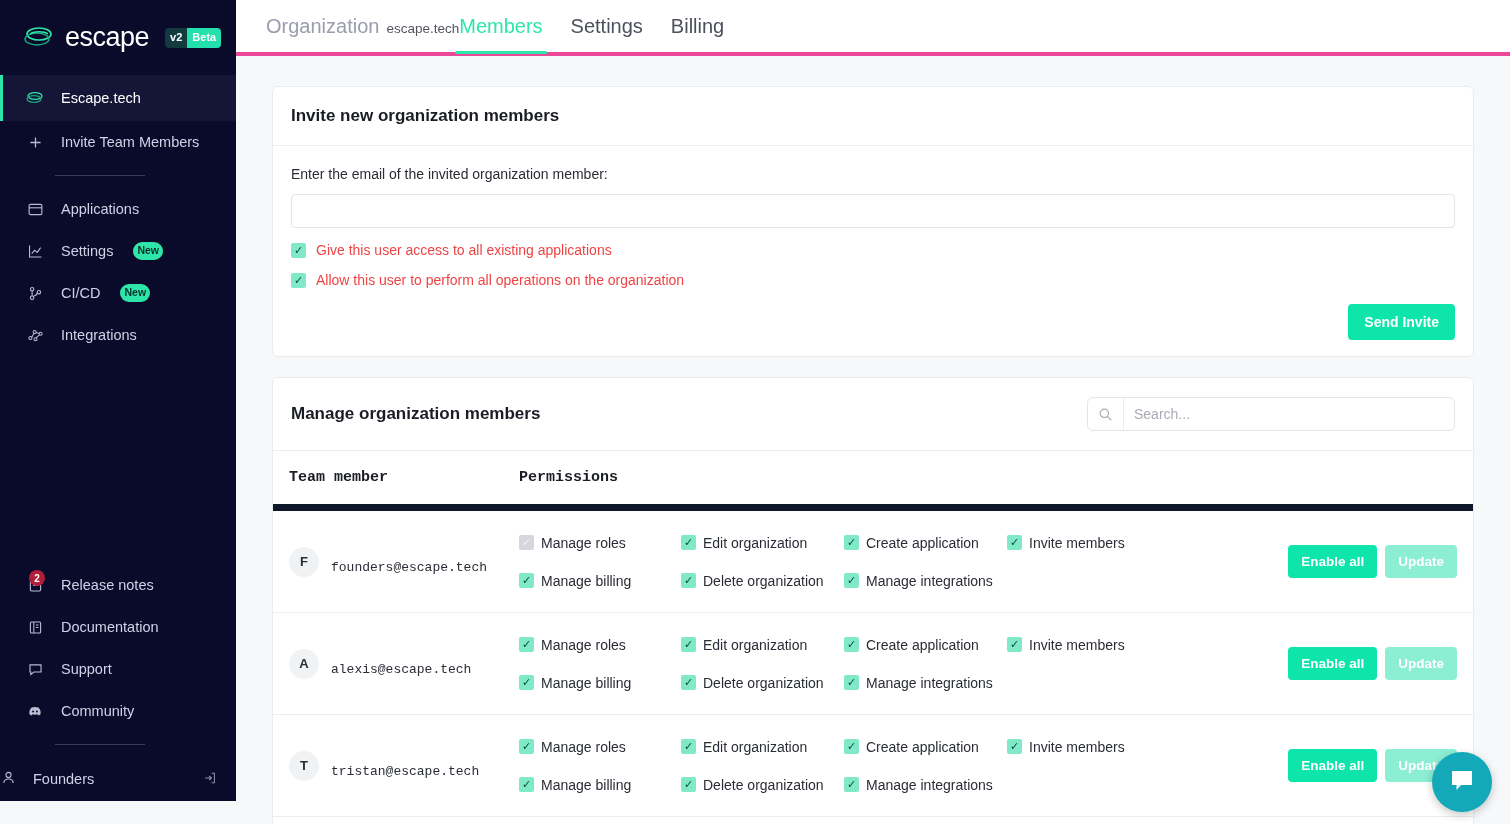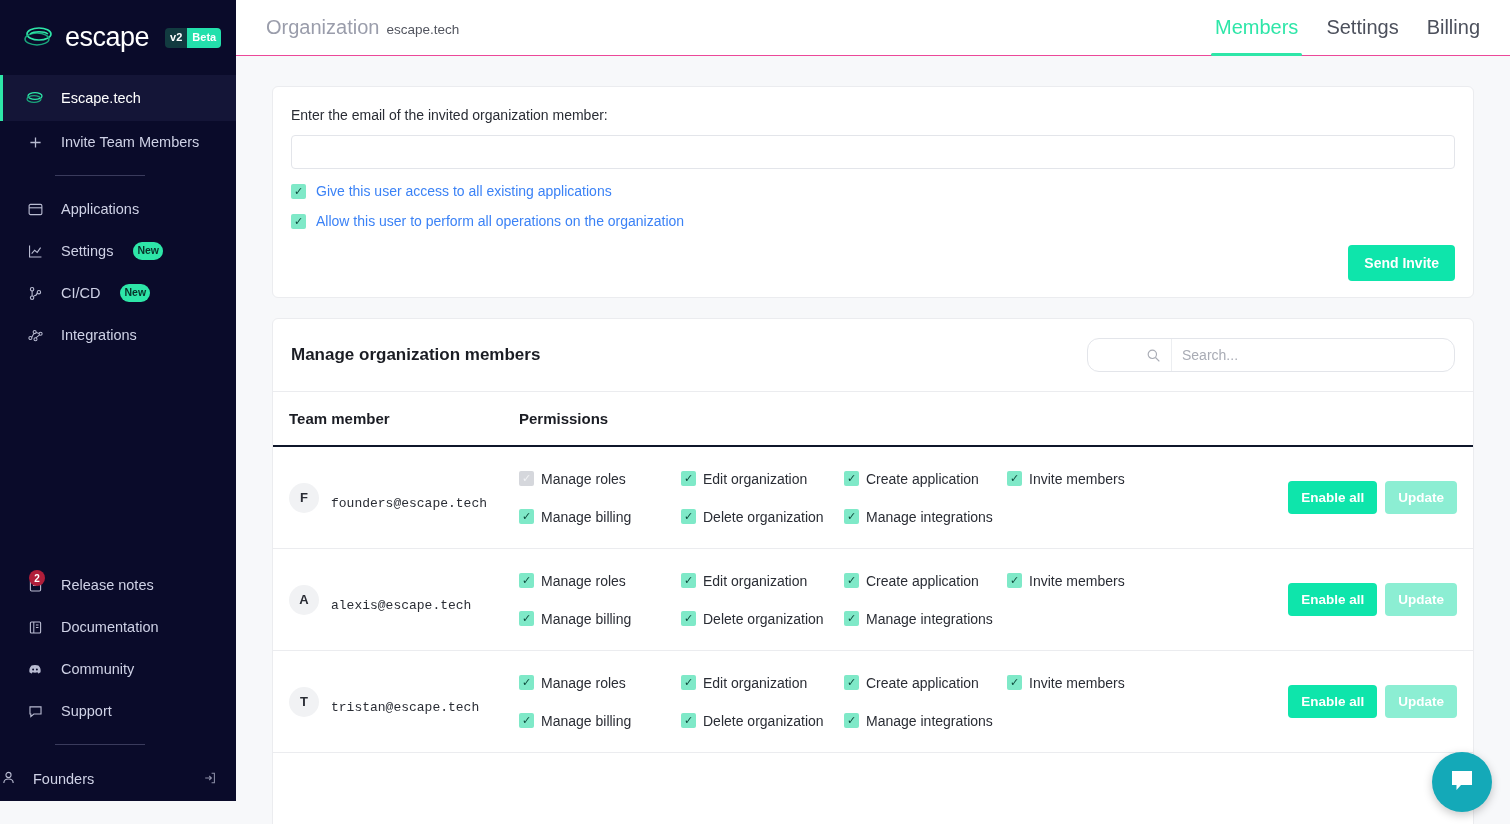--- a/index.html
+++ b/index.html
@@ -66,22 +66,22 @@
   .footer-user {
     height: 44px; display: flex; align-items: center; gap: 16px;
     color: #cfd2e6; font-size: 14.5px;
   }
   .footer-user .spacer { flex: 1; }
   .footer-user .logout { padding-right: 18px; opacity: .75; }
 
   
   .main { flex: 1; height: 824px; overflow: hidden; background: #f7f8fa; position: relative; }
   .topbar {
-    height: 56px; background: #ffffff; border-bottom: 1px solid #ec4899;
-    display: flex; align-items: center; justify-content: space-between;
+    height: 56px; background: #ffffff; border-bottom: 4px solid #ec4899;
+    display: flex; align-items: center; justify-content: flex-start;
     padding: 0 30px 0 30px;
   }
   .crumb { display: flex; align-items: baseline; gap: 7px; }
   .crumb-main { font-size: 20px; color: #9a9dab; font-weight: 400; }
   .crumb-sub { font-size: 13.5px; color: #52555f; }
   .tabs { display: flex; align-items: flex-end; gap: 28px; height: 56px; }
   .tab {
     font-size: 20px; color: #4c505c; cursor: pointer;
     height: 56px; display: flex; align-items: center; position: relative;
     padding-bottom: 0;
@@ -112,47 +112,46 @@
   }
   .check-row { display: flex; align-items: center; gap: 10px; margin-top: 14px; }
   .check-row:first-of-type { margin-top: 19px; }
   .cb {
     width: 15px; height: 15px; border-radius: 2px; flex: none;
     display: flex; align-items: center; justify-content: center;
     font-size: 11px; line-height: 1;
   }
   .cb.on { background: #7fe9c8; color: #0d4a3c; }
   .cb.disabled { background: #d5d7dc; color: #f2f3f5; }
-  .check-label { font-size: 14px; color: #3b82f6; }
+  .check-label { font-size: 14px; color: #ef4444; }
   .actions { display: flex; justify-content: flex-end; margin-top: 16px; }
   .btn-primary {
     background: #0ee5ab; color: #ffffff; border: none; border-radius: 4px;
     font-size: 14px; font-weight: 700; padding: 10px 16px; cursor: pointer;
     font-family: "Liberation Sans", sans-serif;
   }
 
   .search-wrap {
     display: flex; align-items: stretch; border: 1px solid #e3e5ea;
-    border-radius: 12px; overflow: hidden; width: 368px; height: 34px;
+    border-radius: 6px; overflow: hidden; width: 368px; height: 34px;
     background: #fff;
-    padding-left: 48px;
   }
   .search-ico {
     width: 36px; display: flex; align-items: center; justify-content: center;
     border-right: 1px solid #eceef1; color: #a9acb5;
   }
   .search-input {
     flex: 1; border: none; outline: none; padding: 0 10px; font-size: 14px;
     font-family: "Liberation Sans", sans-serif; color: #2a2d35; background: transparent;
   }
   .search-input::placeholder { color: #a9acb5; }
 
   .tbl-head {
-    display: flex; padding: 18px 16px; border-bottom: 2px solid #0f172a;
-    font-size: 15px; font-weight: 700; color: #1b1d24;
+    display: flex; padding: 18px 16px; border-bottom: 7px solid #0f172a;
+    font-size: 15px; font-weight: 700; color: #1b1d24; font-family: Liberation Mono, monospace;
   }
   .col-member { width: 230px; flex: none; }
   .col-perms { flex: 1; }
 
   .mrow {
     display: flex; align-items: center; padding: 16px 16px;
     border-bottom: 1px solid #ebecef; min-height: 102px;
   }
   .mrow:last-child { border-bottom: none; }
   .member-cell { width: 230px; flex: none; display: flex; align-items: center; gap: 12px; }
@@ -295,35 +294,35 @@
         <span class="ico">
           <svg viewBox="0 0 20 20" width="17" height="17">
             <rect x="4" y="3.5" width="12" height="13" rx="1.2" fill="none" stroke="#b9bcd2" stroke-width="1.3"></rect>
             <path d="M8 3.5 V16.5 M10.5 7 H13.5 M10.5 10 H13.5" stroke="#b9bcd2" stroke-width="1.2"></path>
           </svg>
         </span>
         <span>Documentation</span>
       </div>
       <div class="nav-item">
         <span class="ico">
+          <svg viewBox="0 0 20 20" width="17" height="17">
+            <path d="M3.5 4.5 H16.5 V13 H8 L4.5 16 V13 H3.5 Z" fill="none" stroke="#b9bcd2" stroke-width="1.3"></path>
+          </svg>
+        </span>
+        <span>Support</span>
+      </div>
+      <div class="nav-item">
+        <span class="ico">
           <svg viewBox="0 0 20 20" width="18" height="18">
             <path d="M6.2 6.2 C8 5.4 12 5.4 13.8 6.2 C16 8 16.6 11 16.2 13.6 C15 14.6 13.6 15 13.6 15 L12.8 13.6 C11 14.2 9 14.2 7.2 13.6 L6.4 15 C6.4 15 5 14.6 3.8 13.6 C3.4 11 4 8 6.2 6.2 Z" fill="#b9bcd2"></path>
             <circle cx="7.9" cy="10.6" r="1.1" fill="#0a0b2a"></circle>
             <circle cx="12.1" cy="10.6" r="1.1" fill="#0a0b2a"></circle>
           </svg>
         </span>
         <span>Community</span>
-      </div>
-      <div class="nav-item">
-        <span class="ico">
-          <svg viewBox="0 0 20 20" width="17" height="17">
-            <path d="M3.5 4.5 H16.5 V13 H8 L4.5 16 V13 H3.5 Z" fill="none" stroke="#b9bcd2" stroke-width="1.3"></path>
-          </svg>
-        </span>
-        <span>Support</span>
       </div>
       <div class="nav-sep"></div>
       <div class="footer-user">
         <span class="ico">
           <svg viewBox="0 0 20 20" width="17" height="17">
             <circle cx="10" cy="7" r="3" fill="none" stroke="#b9bcd2" stroke-width="1.3"></circle>
             <path d="M4.5 16.5 C4.5 13 7 11.8 10 11.8 C13 11.8 15.5 13 15.5 16.5" fill="none" stroke="#b9bcd2" stroke-width="1.3"></path>
           </svg>
         </span>
         <span>Founders</span>
@@ -348,20 +347,21 @@
       <div class="tabs">
         <div class="tab active">Members</div>
         <div class="tab">Settings</div>
         <div class="tab">Billing</div>
       </div>
     </div>
 
     <div class="content">
 
       <div class="card">
+        <div class="card-head">Invite new organization members</div>
         <div class="card-body">
           <div class="field-label">Enter the email of the invited organization member:</div>
           <input class="email-input" type="text" value="" placeholder="" style="">
           <div class="check-row">
             <span class="cb on">✓</span>
             <span class="check-label">Give this user access to all existing applications</span>
           </div>
           <div class="check-row">
             <span class="cb on">✓</span>
             <span class="check-label">Allow this user to perform all operations on the organization</span>

